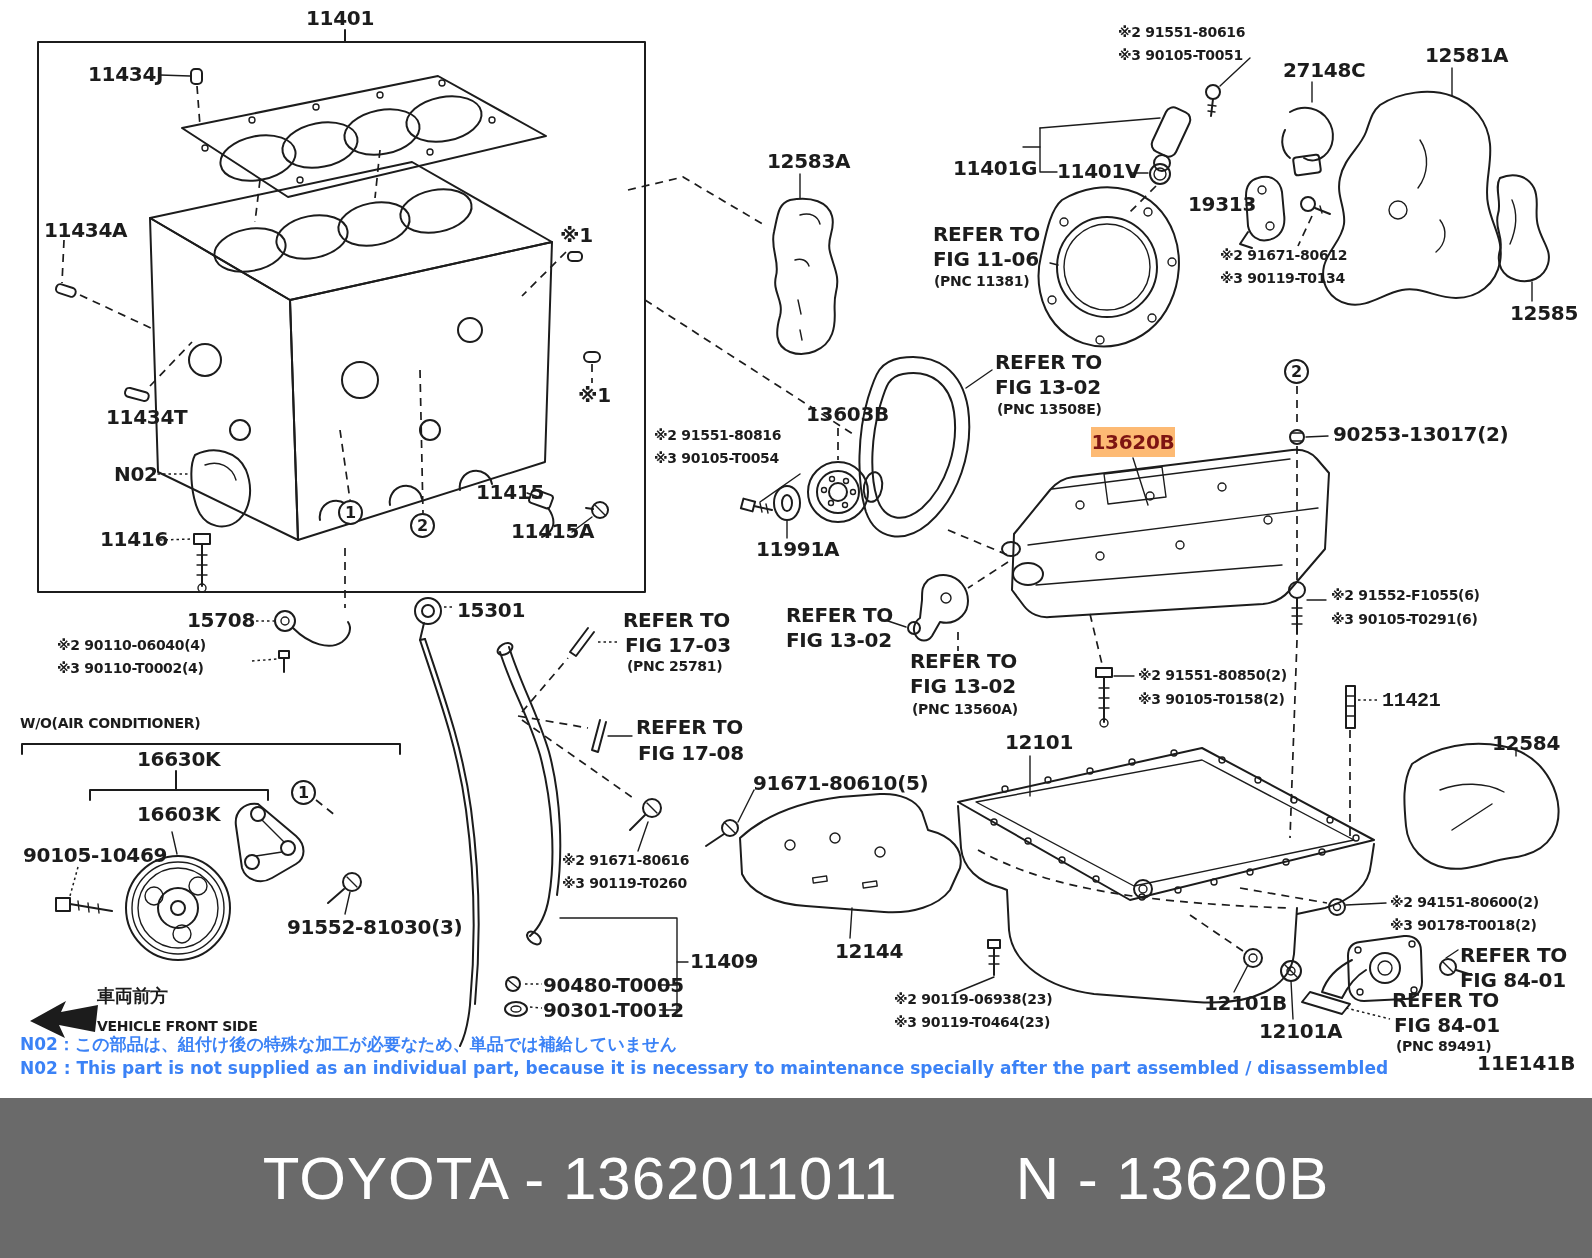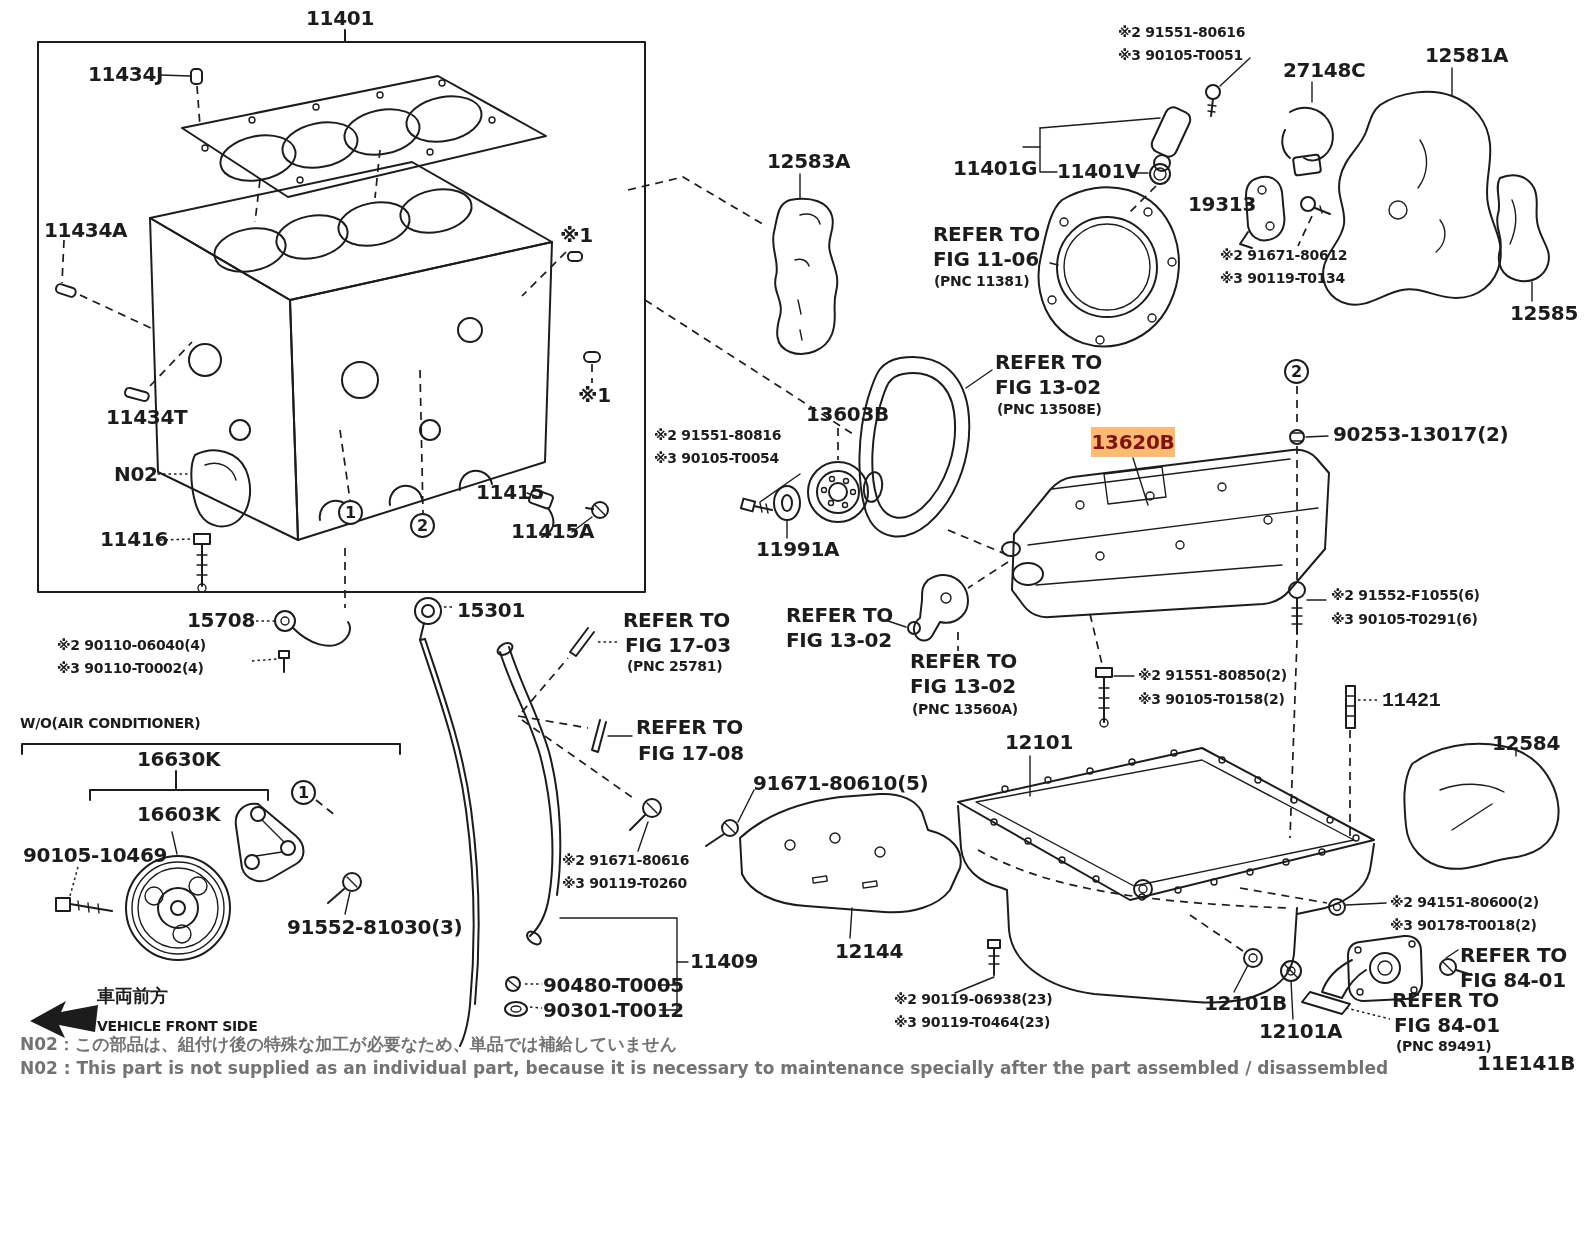--- a/index.html
+++ b/index.html
@@ -10,21 +10,21 @@
   .label.sm{font-size:14px;}
   .label.cjk{font-size:18px;}
   .callout{position:absolute;width:25px;height:25px;border:2.2px solid #1c1c1c;border-radius:50%;
          font:bold 16px "DejaVu Sans",sans-serif;color:#1c1c1c;display:flex;align-items:center;
          justify-content:center;background:#fff;box-sizing:border-box;}
   .hl{position:absolute;left:1091px;top:427px;width:84px;height:30px;
       display:flex;align-items:center;justify-content:center;
       font:bold 20px "DejaVu Sans",sans-serif;letter-spacing:-0.3px;}
   .legend{position:absolute;left:664px;top:8px;}
   .legend div{font:bold 19px "DejaVu Sans",sans-serif;color:#1c1c1c;line-height:23.5px;white-space:nowrap;}
-  .fn{position:absolute;font:bold 17px "DejaVu Sans",sans-serif;color:#737373;white-space:nowrap;}
+  .fn{position:absolute;font:bold 17px "DejaVu Sans",sans-serif;color:#3b82f6;white-space:nowrap;}
   .pagecode{position:absolute;left:1477px;top:1051px;font:bold 20px "DejaVu Sans",sans-serif;color:#1c1c1c;}
   .banner{position:absolute;left:0;top:1098px;width:1592px;height:160px;display:flex;
           align-items:center;justify-content:center;gap:118px;
           font:400 60px "Liberation Sans",sans-serif;letter-spacing:1px;}
   .art{position:absolute;left:0;top:0;}
   .art .s{stroke:#1c1c1c;fill:none;stroke-width:2;stroke-linejoin:round;stroke-linecap:round;}
   .art .t{stroke:#1c1c1c;fill:none;stroke-width:1.4;stroke-linejoin:round;stroke-linecap:round;}
   .art .d{stroke:#1c1c1c;fill:none;stroke-width:1.7;stroke-dasharray:8 6;}
   .art .dt{stroke:#1c1c1c;fill:none;stroke-width:1.5;stroke-dasharray:2.5 3;}
   .art .f{fill:#1c1c1c;stroke:none;}
@@ -538,13 +538,17 @@
       <div class="callout" style="left: 338px; top: 500px;">1</div>
       <div class="callout" style="left: 410px; top: 513px;">2</div>
       <div class="callout" style="left: 1284px; top: 359px;">2</div>
       <div class="callout" style="left: 291px; top: 780px;">1</div>
     </div>
 
   <div class="fn" style="left:20px;top:1033px;">N02：この部品は、組付け後の特殊な加工が必要なため、単品では補給していません</div>
   <div class="fn" style="left:20px;top:1058px;">N02 : This part is not supplied as an individual part, because it is necessary to maintenance specially after the part assembled / disassembled</div>
   <div class="pagecode">11E141B</div>
 
+  <div class="banner" style="background: rgb(106, 106, 106); color: rgb(255, 255, 255);">
+    <span>TOYOTA - 1362011011</span>
+    <span>N - 13620B</span>
+  </div>
 </div>
 
 </body></html>

